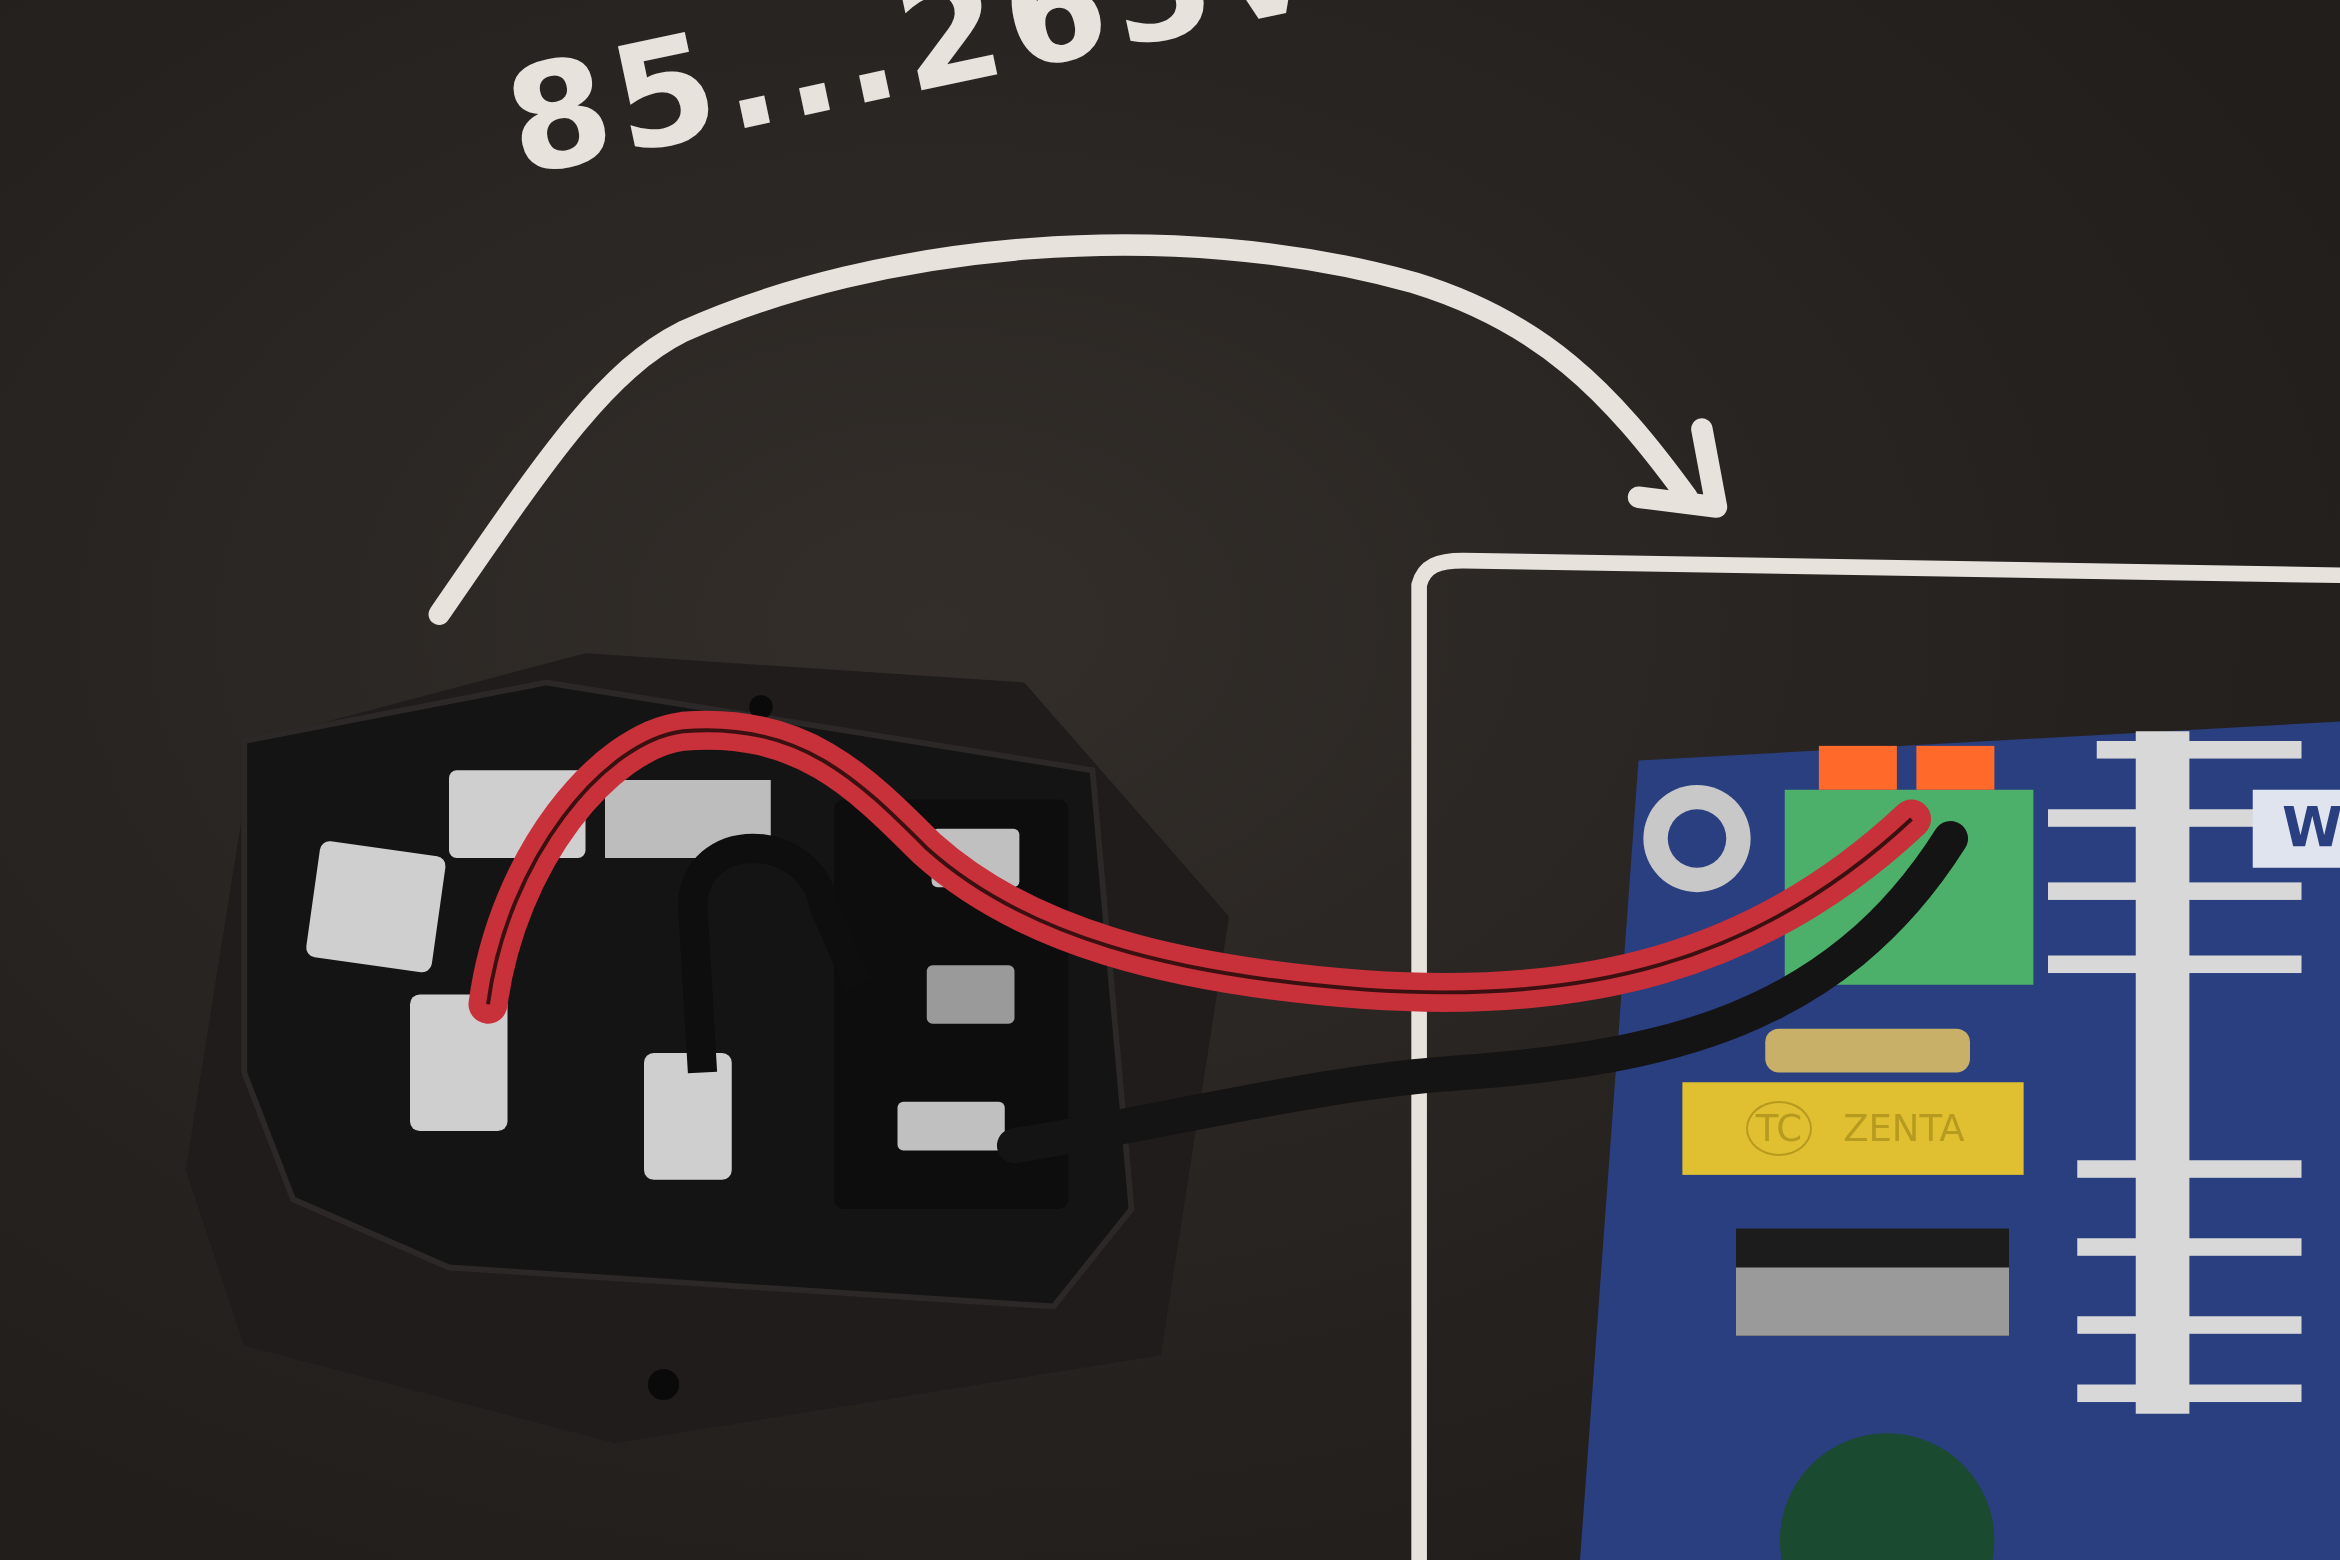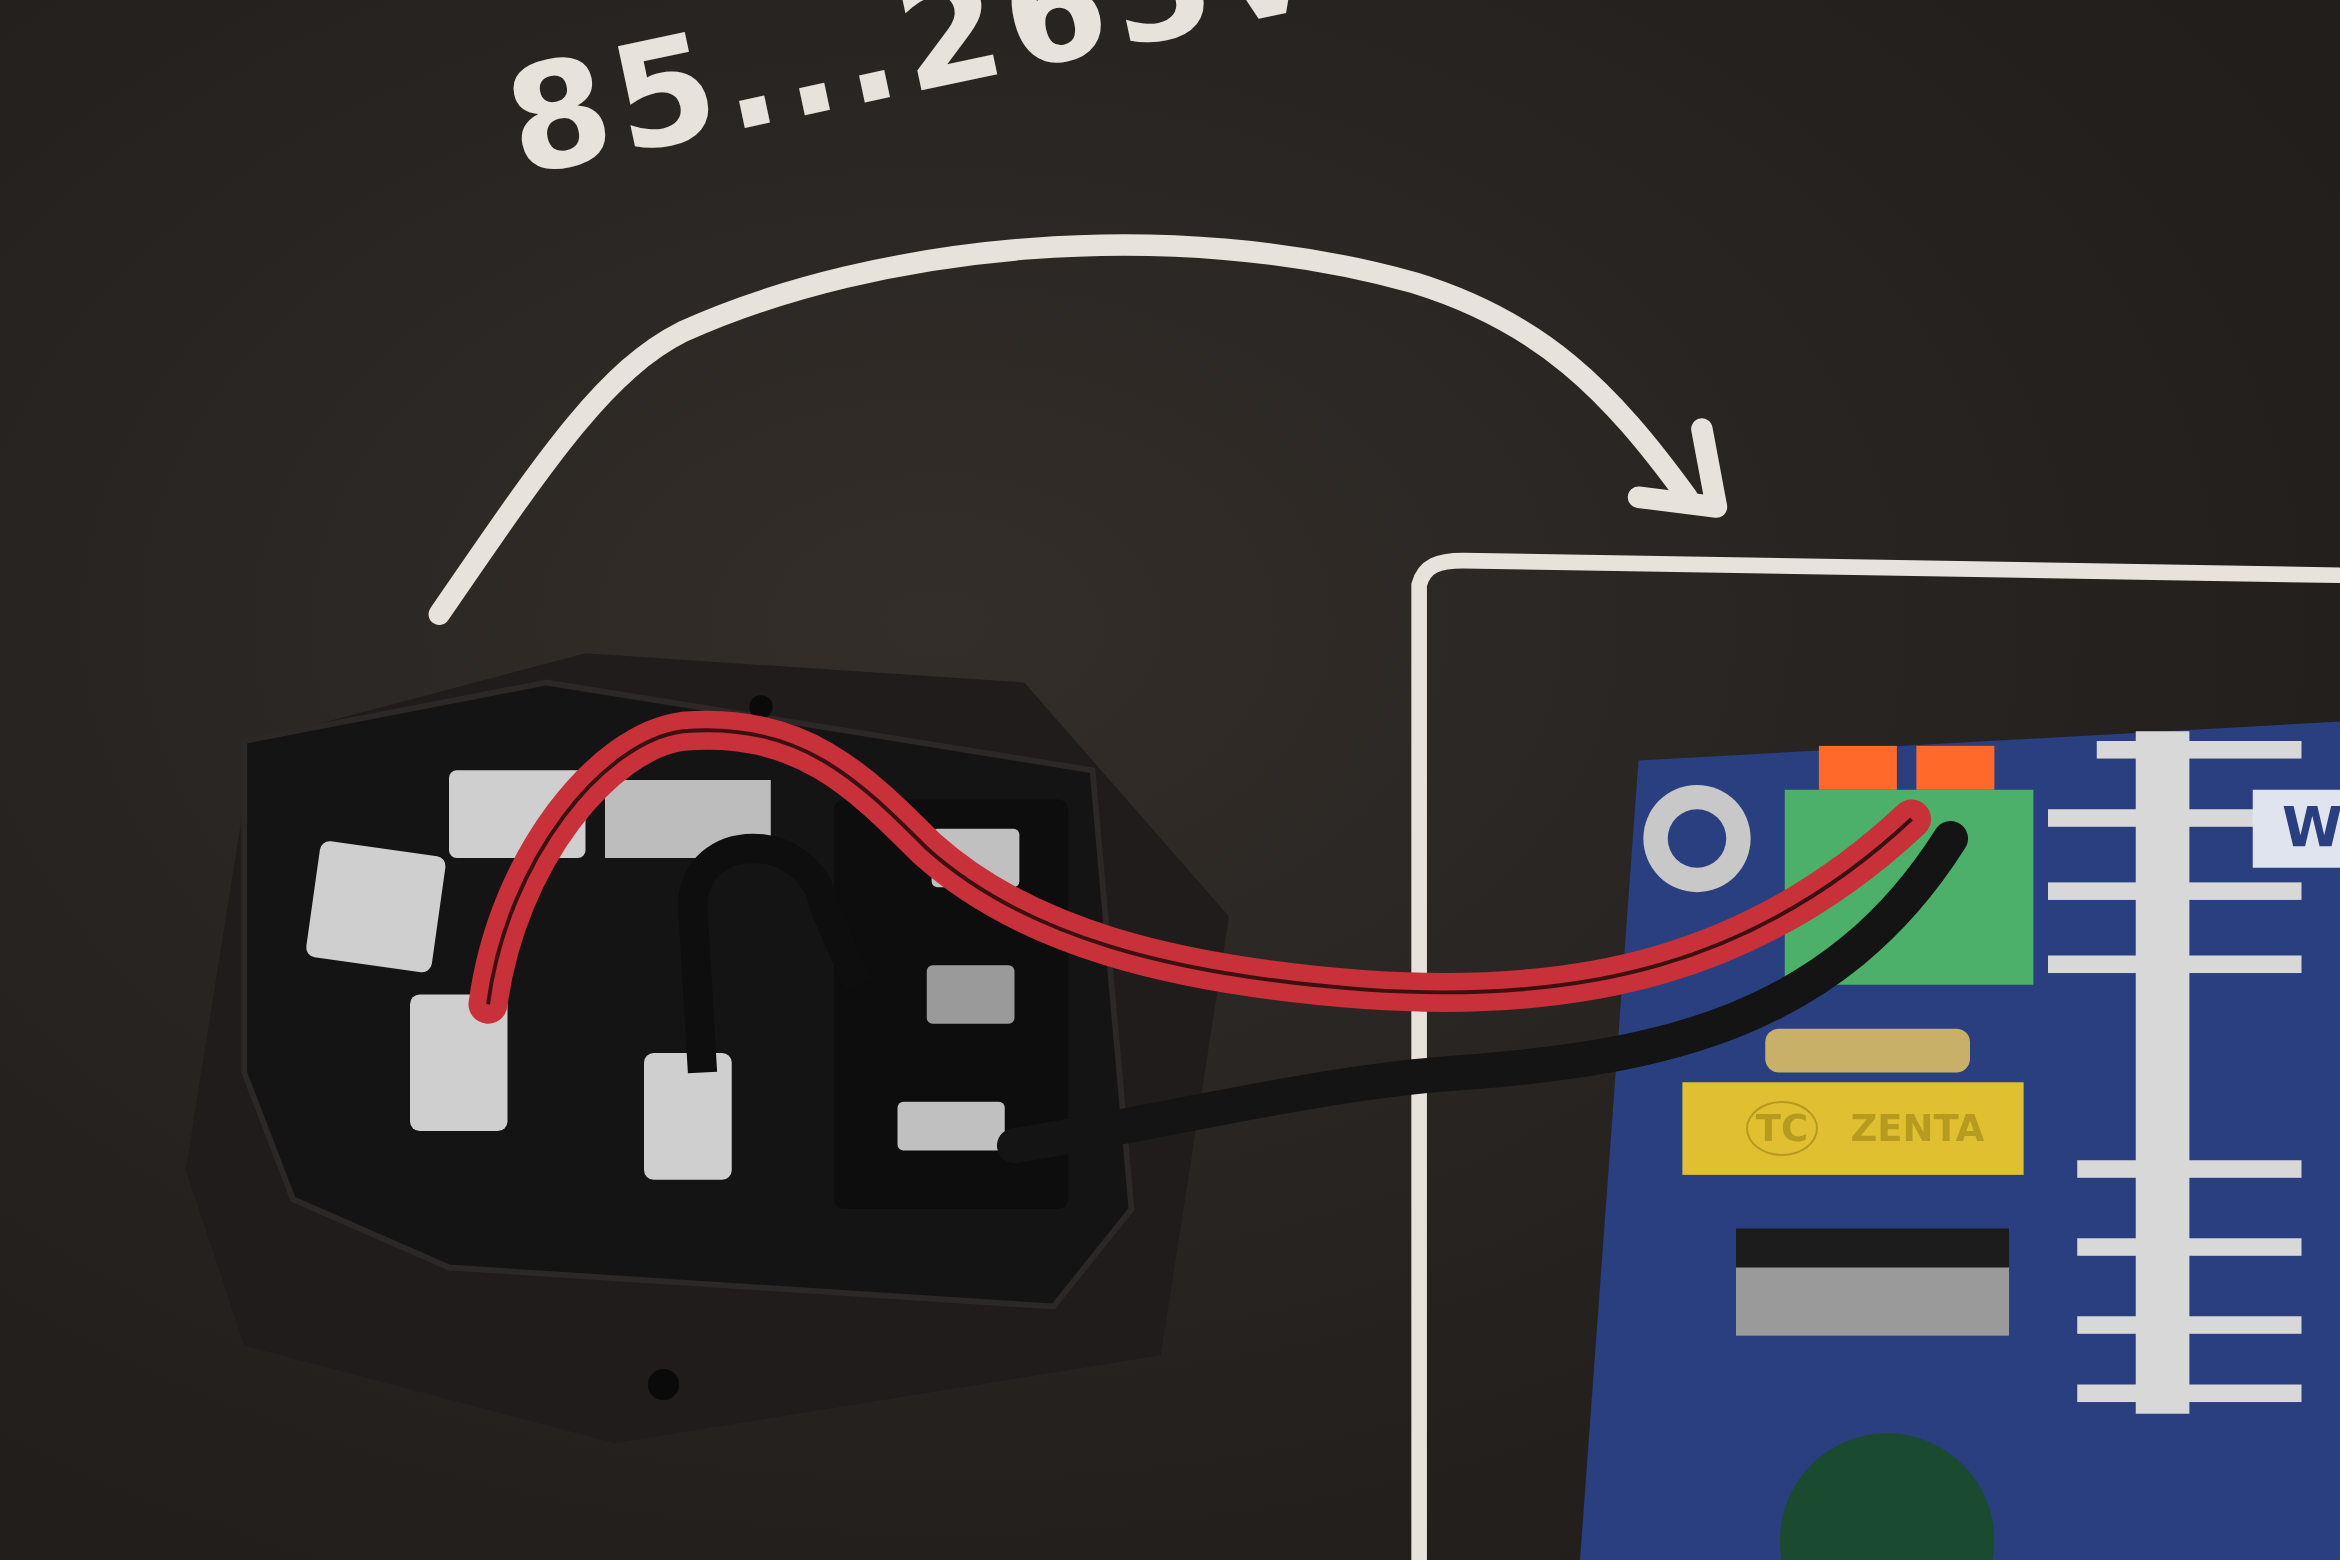--- a/index.html
+++ b/index.html
@@ -70,19 +70,19 @@
       <rect x="2310" y="810" width="90" height="80" fill="#e0e4ee"></rect>
     </g>
 
     <path d="M500 1030 C520 880 620 760 700 750 C820 740 880 800 950 870 C1050 960 1200 1000 1400 1015 C1620 1030 1800 990 1960 840" stroke="#c8303a" stroke-width="40" fill="none" stroke-linecap="round"></path>
     <path d="M500 1030 C520 880 620 760 700 750 C820 740 880 800 950 870 C1050 960 1200 1000 1400 1015 C1620 1030 1800 990 1960 840" stroke="#3a1010" stroke-width="4" fill="none"></path>
     <path d="M1040 1175 C1200 1150 1350 1110 1500 1100 C1700 1085 1880 1050 2000 860" stroke="#141414" stroke-width="36" fill="none" stroke-linecap="round"></path>
   </svg>
 
   <div class="chalk-text" style="left:527px;top:39px;font-size:146px;transform:rotate(-12deg);transform-origin:left bottom;letter-spacing:5.9px;">85...265v</div>
 
-  <div style="position:absolute;left:1746px;top:1107px;color:#b79a20;font-size:37px;font-weight:bold;">
+  <div style="position:absolute;left:1746px;top:1107px;color:#b79a20;font-size:37px;font-weight:normal;">
     <span style="border:2.9px solid #b79a20;border-radius:50%;padding:3.9px 7.8px;margin-right:19.5px;">TC</span>
     <span>ZENTA</span>
   </div>
   <div style="position:absolute;left:2282px;top:795px;color:#2a3f80;font-size:55px;font-weight:bold;">W</div>
 </div>
 
 
 </body></html>

